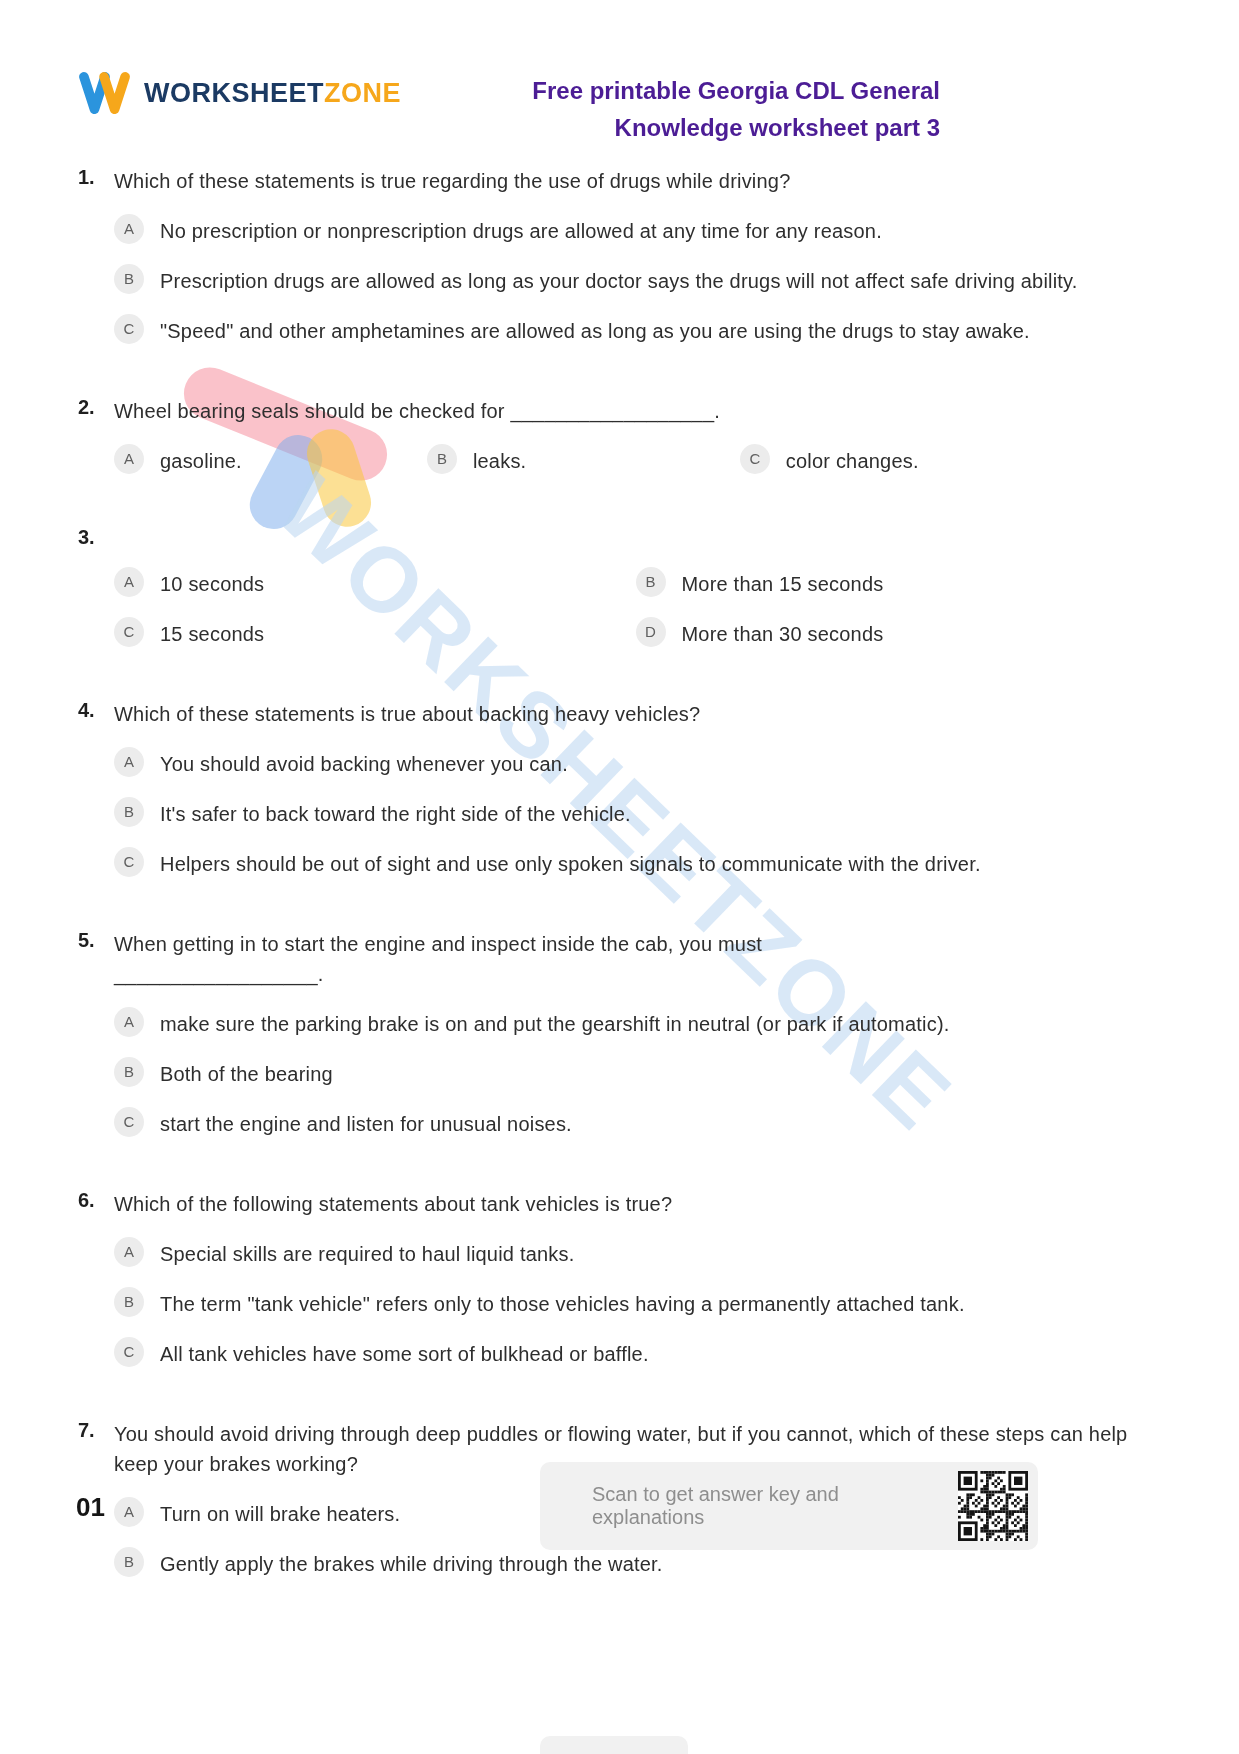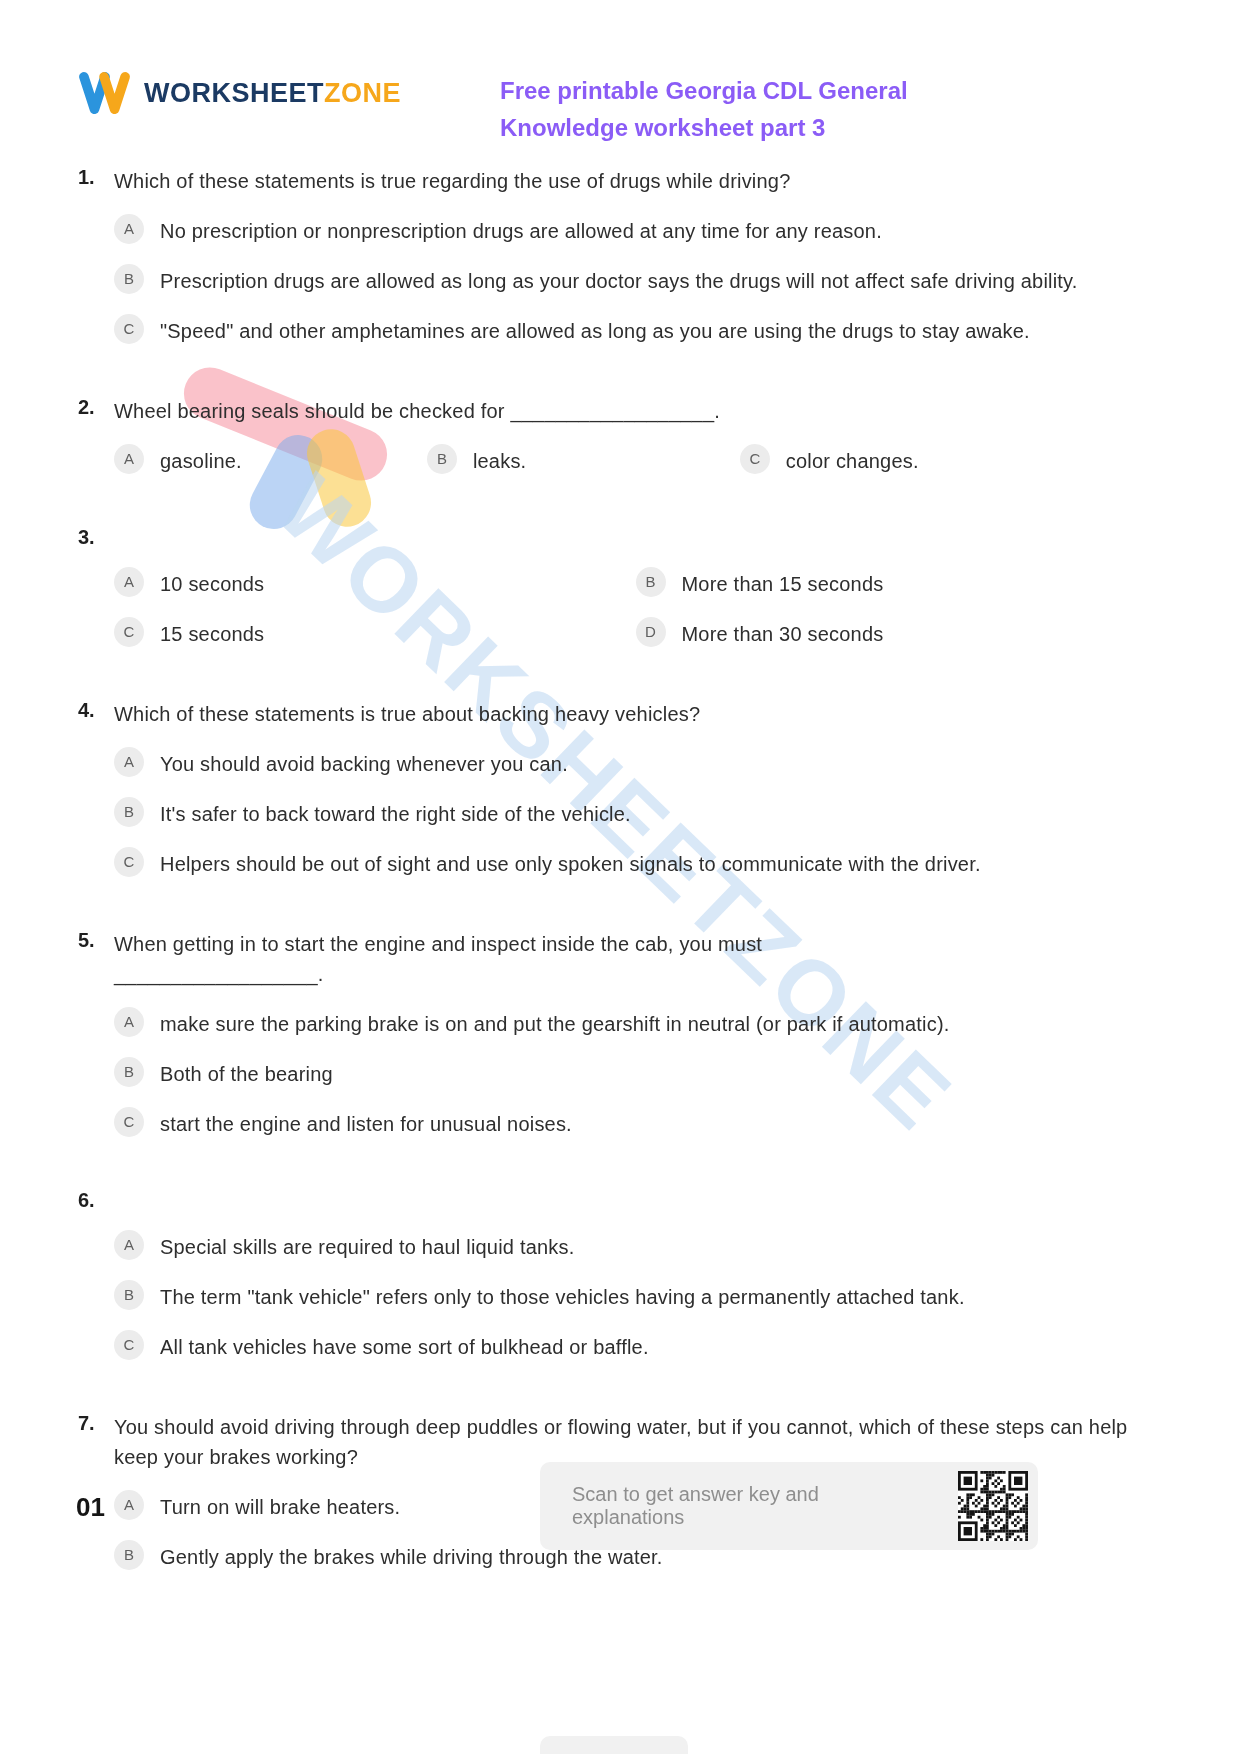--- a/index.html
+++ b/index.html
@@ -16,41 +16,41 @@
   .wm-blue   { left: 262px; top: 432px; width: 48px;  height: 100px; background: rgba(120,170,235,0.50); transform: rotate(28deg); }
   .wm-yellow { left: 315px; top: 428px; width: 48px;  height: 100px; background: rgba(250,198,60,0.55);  transform: rotate(-18deg); }
 
   
   .header { position: relative; height: 122px; z-index: 1; }
   .logo { position: absolute; left: 78px; top: 70px; display: flex; align-items: center; gap: 12px; }
   .logo svg { display: block; }
   .brand { font-size: 27px; font-weight: 700; letter-spacing: 0.5px; white-space: nowrap; }
   .brand .b1 { color: #1b3a63; }
   .brand .b2 { color: #f6a71b; }
-  .title { position: absolute; left: 500px; top: 72px; width: 440px; text-align: left;
-           font-size: 24px; font-weight: 700; color: #8b5cf6; line-height: 1.55; white-space: pre-line; }
+  .title { position: absolute; left: 500px; top: 72px; width: 440px; text-align: right;
+           font-size: 24px; font-weight: 700; color: #4c1d95; line-height: 1.55; white-space: pre-line; }
 
   
   .content { position: relative; z-index: 1; padding: 44px 82px 0 78px; }
   .question { margin-bottom: 50px; }
   .q-head { display: flex; gap: 14px; }
   .q-num { font-weight: 700; font-size: 20px; color: #1f1f1f; min-width: 22px; }
   .q-text { font-size: 20px; color: #2e2e2e; line-height: 1.5; white-space: pre-line; letter-spacing: 0.2px; }
   .options { margin-left: 36px; }
   .options.cols-2 { display: grid; grid-template-columns: 1fr 1fr; }
   .options.cols-3 { display: grid; grid-template-columns: 3fr 3fr 4fr; }
   .option { display: flex; gap: 16px; margin-top: 18px; align-items: flex-start; }
   .bubble { width: 30px; height: 30px; border-radius: 50%; background: #ececec; color: #5f5f5f;
             font-size: 15px; line-height: 30px; text-align: center; flex: 0 0 30px; font-weight: 500; }
   .opt-text { font-size: 20px; color: #2e2e2e; line-height: 1.5; padding-top: 2px; letter-spacing: 0.2px; }
 
   
   .scan-bar { position: absolute; left: 540px; top: 1462px; width: 498px; height: 88px; background: #f1f1f1;
               border-radius: 10px; display: flex; align-items: center; gap: 22px; padding: 0 10px 0 32px; z-index: 1; }
-  .scan-text { flex: 1; font-size: 20px; color: #8e8e8e; }
+  .scan-text { flex: 1; font-size: 20px; color: #8e8e8e; margin-left: 20px; }
   .qr { width: 70px; height: 70px; background: #ffffff; flex: 0 0 70px; }
   .page-num { position: absolute; left: 76px; top: 1492px; font-size: 26px; font-weight: 800; color: #151515;
               text-underline-offset: 4px; z-index: 1; }
   .next-page { position: absolute; left: 540px; top: 1736px; width: 148px; height: 30px; background: #f1f1f1;
                border-radius: 10px; z-index: 1; }
 </style>
 </head>
 <body>
 
 <div class="page">
@@ -177,20 +177,21 @@
           </div>
           <div class="option">
             <span class="bubble">C</span>
             <span class="opt-text">start the engine and listen for unusual noises.</span>
           </div>
         </div>
       </div>
       <div class="question">
         <div class="q-head">
           <span class="q-num">6.</span>
+          <span class="q-text">Which of the following statements about tank vehicles is true?</span>
         </div>
         <div class="options cols-1">
           <div class="option">
             <span class="bubble">A</span>
             <span class="opt-text">Special skills are required to haul liquid tanks.</span>
           </div>
           <div class="option">
             <span class="bubble">B</span>
             <span class="opt-text">The term "tank vehicle" refers only to those vehicles having a permanently attached tank.</span>
           </div>

